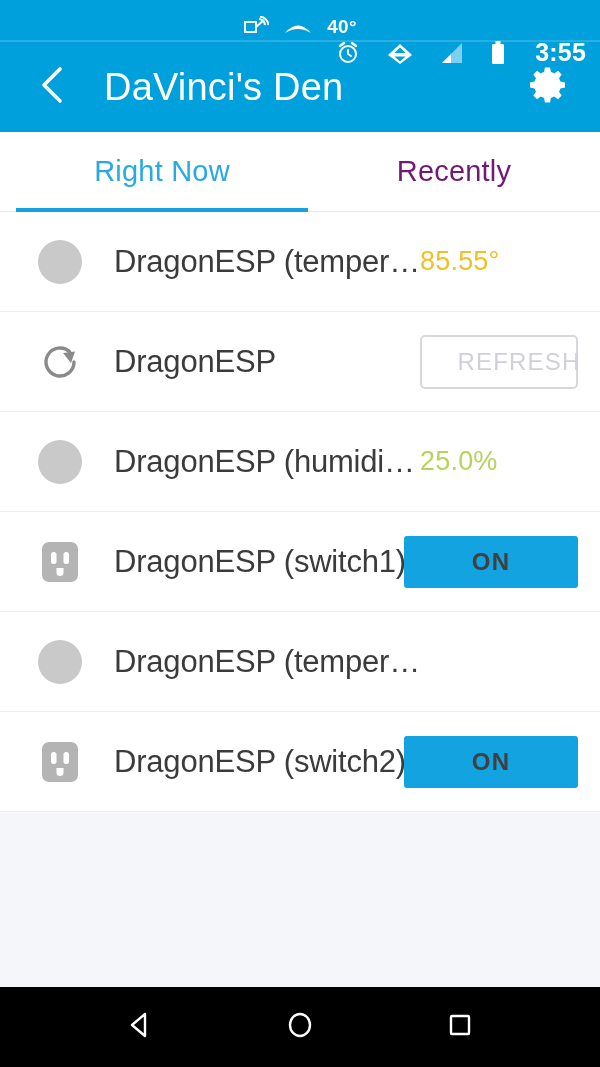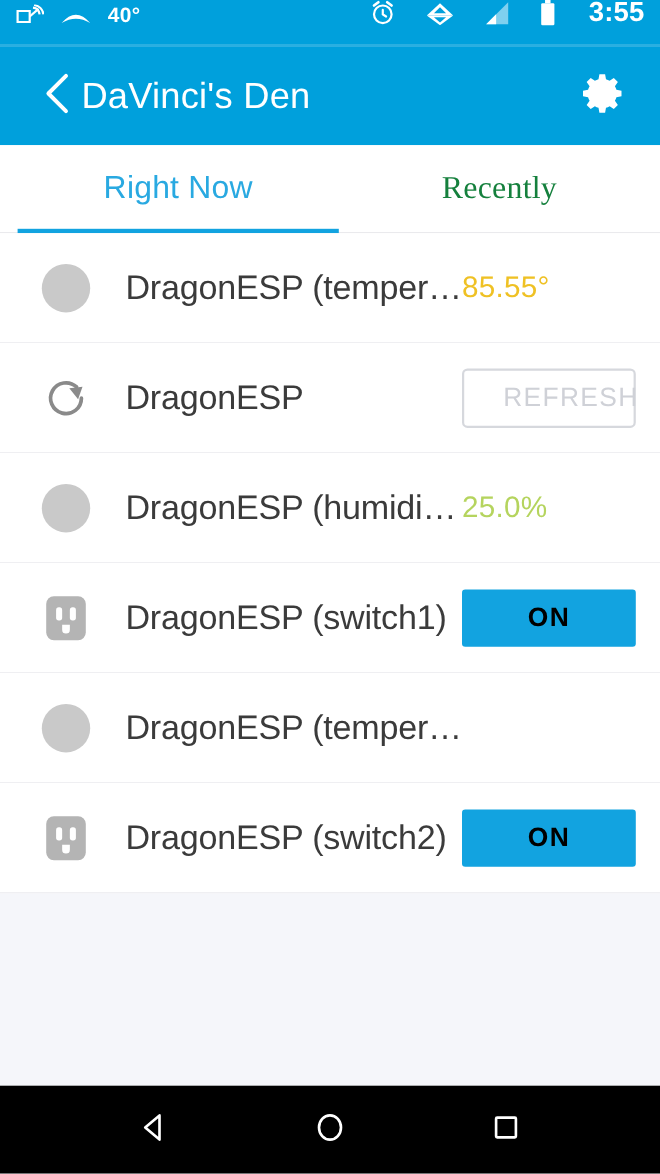--- a/index.html
+++ b/index.html
@@ -6,57 +6,58 @@
   html, body {
     width:600px; height:1067px;
     font-family:"Liberation Sans", sans-serif;
     background:#ffffff; overflow:hidden;
   }
   #app { position:relative; width:600px; height:1067px; background:#f5f6fa; }
 
   
   .statusbar {
     height:42px; background:#00a0dc; color:#fff;
-    display:flex; align-items:flex-end; padding:16px 14px;
+    display:flex; align-items:center; padding:16px 14px;
     position:relative;
+    flex-direction:column;
   }
   .sb-left { display:flex; align-items:center; gap:14px; }
   .sb-right { display:flex; align-items:center; gap:27px; margin-left:auto; }
   .sb-temp { font-size:19px; font-weight:bold; letter-spacing:.3px; }
   .sb-clock { font-size:25px; font-weight:bold; letter-spacing:.2px; margin-left:3px; }
   .sb-ico { display:block; }
   .statusbar:after {
     content:""; position:absolute; left:0; right:0; bottom:0;
     height:2px; background:rgba(255,255,255,.16);
   }
 
   
   .appbar {
     height:90px; background:#00a0dc; display:flex; align-items:center;
     padding:0 28px 0 30px; color:#fff;
   }
   .back-btn { width:44px; height:44px; display:flex; align-items:center; justify-content:center; }
   .app-title {
-    font-size:33px; color:#fff; font-weight:normal;
+    font-size:38px; color:#fff; margin-left:30px; font-weight:normal;
     letter-spacing:.2px; white-space:nowrap;
   }
   .gear-btn { margin-left:auto; width:46px; height:46px; display:flex; align-items:center; justify-content:center; }
 
   
   .tabs {
     height:80px; background:#fff; display:flex; position:relative;
     border-bottom:1px solid #e8e8ec;
     padding-left:16px;
   }
   .tab {
     flex:1; display:flex; align-items:center; justify-content:center;
     font-size:29px; letter-spacing:.2px; position:relative;
   }
   .tab.active { color:#29a9e1; }
-  .tab.inactive { color:#15803d;font-family:Liberation Serif, serif; }
+  .tab.inactive { color:#701a75; }
   .tab.active:after {
     content:""; position:absolute; left:0; right:0; bottom:-1px;
     height:4px; background:#12a3e0;
   }
 
   
   .list { background:#fff; }
   .row {
     height:100px; display:flex; align-items:center;
     padding:0 22px 0 34px; border-bottom:1px solid #eeeef1;
@@ -68,21 +69,21 @@
   }
   .dot { width:44px; height:44px; border-radius:50%; background:#c9c9c9; }
   .row-label {
     font-size:31px; color:#3b3b3b; margin-left:28px;
     white-space:nowrap; overflow:hidden; letter-spacing:-.2px;
   }
   .row-right { margin-left:auto; display:flex; align-items:center; justify-content:center; }
   .value { font-size:27px; letter-spacing:.2px; width:158px; text-align:left; }
 
   .btn-on {
-    width:158px; height:52px; background:#12a3e0; color:#000000;
+    width:174px; height:52px; background:#12a3e0; color:#404040;
     border:none; border-radius:3px; font-size:24px; font-weight:bold;
     letter-spacing:1.2px; font-family:"Liberation Sans", sans-serif;
     display:flex; align-items:center; justify-content:center;
   }
   .btn-refresh {
     width:158px; height:54px; background:#fff; color:#cfd1d7;
     border:2px solid #d6d8dd; border-radius:5px;
     font-size:24px; letter-spacing:1.2px;
     font-family:"Liberation Sans", sans-serif;
     display:flex; align-items:center; justify-content:center;padding-left:40px;

